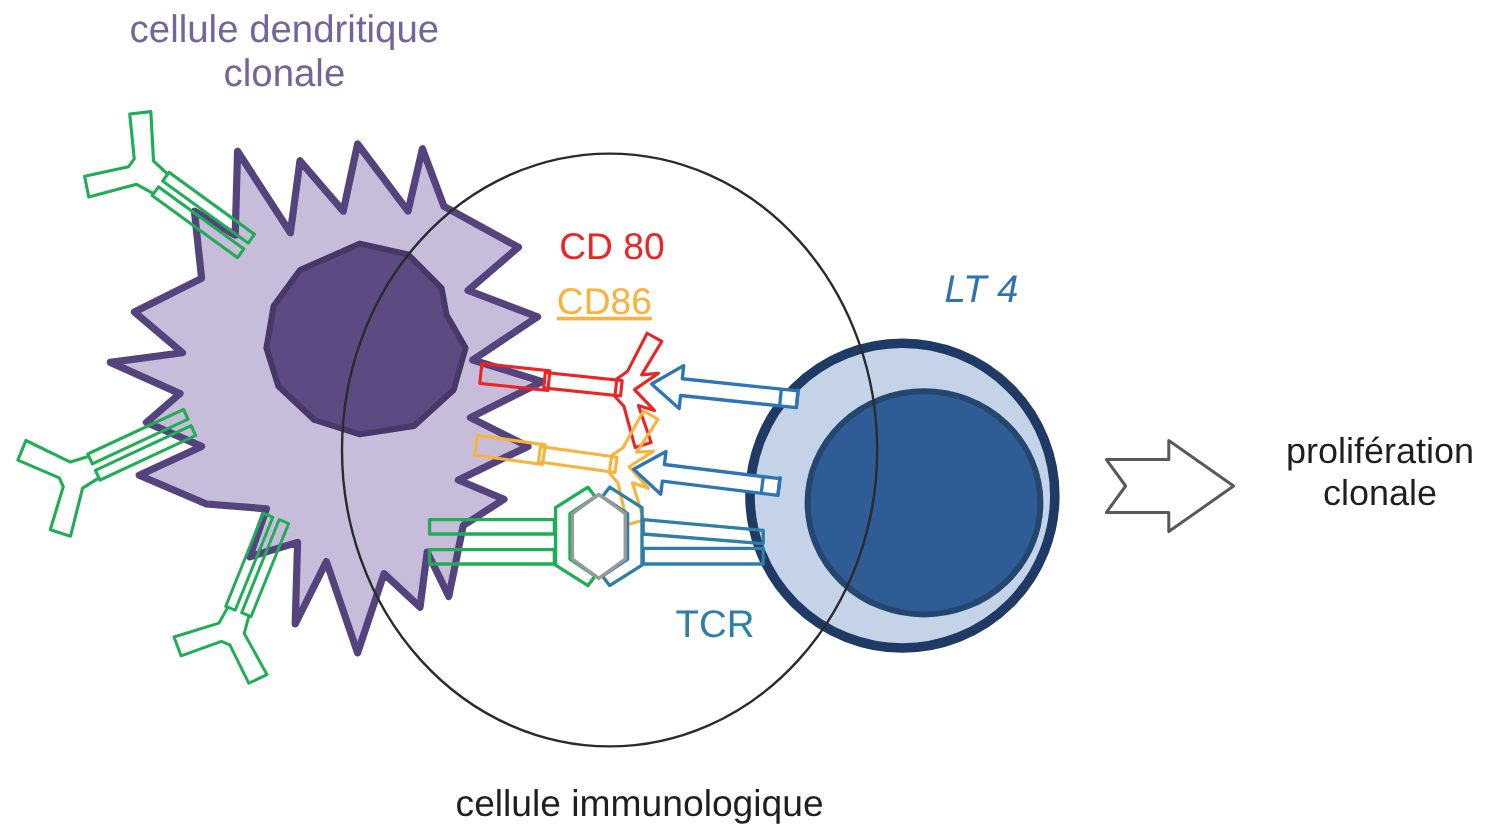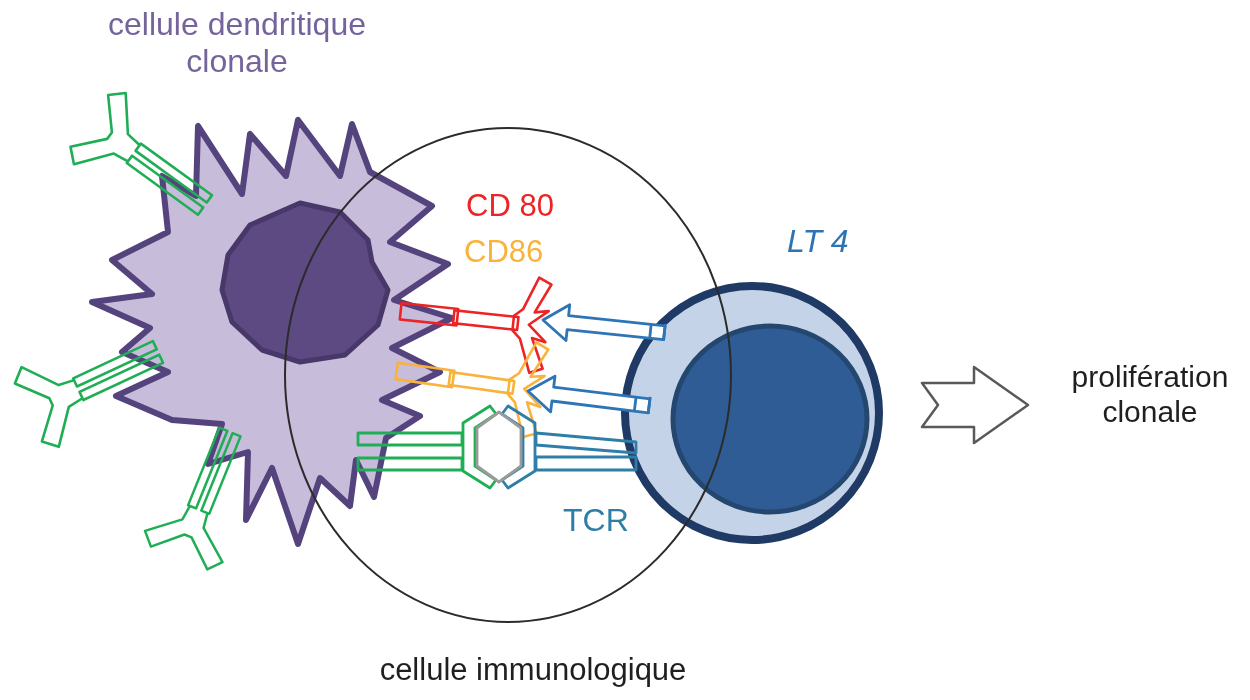--- a/index.html
+++ b/index.html
@@ -7,21 +7,21 @@
     position:relative;
     width:1250px;height:700px;
     background:#ffffff;
     font-family:"Liberation Sans", sans-serif;
     overflow:hidden;
   }
   #stage svg{position:absolute;left:0;top:0;}
   .lbl{position:absolute;line-height:1.15;white-space:nowrap;}
   .title{left:72px;top:6px;width:330px;font-size:32px;color:#75649c;text-align:center;}
   .cd80{left:466px;top:188px;font-size:31px;color:#ec2426;}
-  .cd86{left:464px;top:234px;font-size:31px;color:#f9b23a;}
+  .cd86{left:464px;top:234px;font-size:31px;color:#f9b23a;text-decoration:underline;}
   .lt4{left:787px;top:223px;font-size:32px;color:#2e74b5;font-style:italic;}
   .cmh2{left:360px;top:502px;font-size:32px;color:#1fae55;}
   .tcr{left:563px;top:502px;font-size:32px;color:#2e7ea8;}
   .synapse{left:333px;top:652px;width:400px;font-size:31px;color:#1f1f1f;text-align:center;}
   .prolif{left:1040px;top:360px;width:220px;font-size:30px;color:#1f1f1f;text-align:center;}
 </style>
 </head>
 <body>
 
 <div id="stage">

